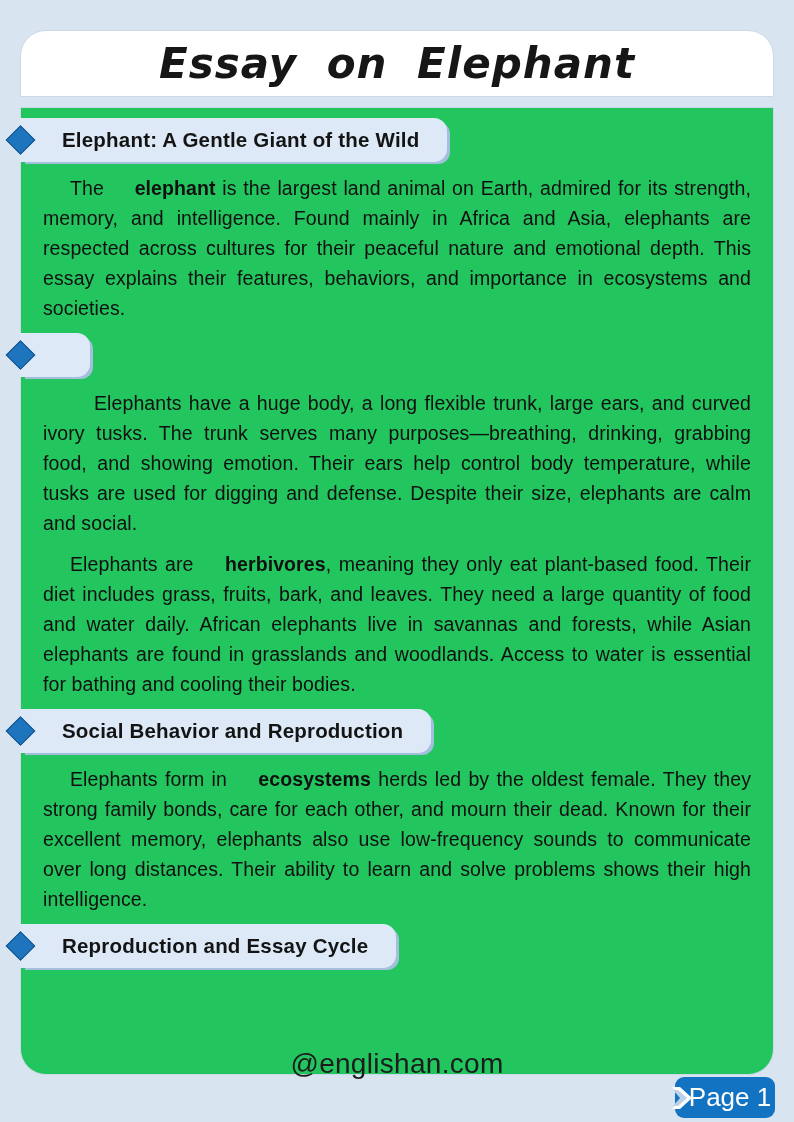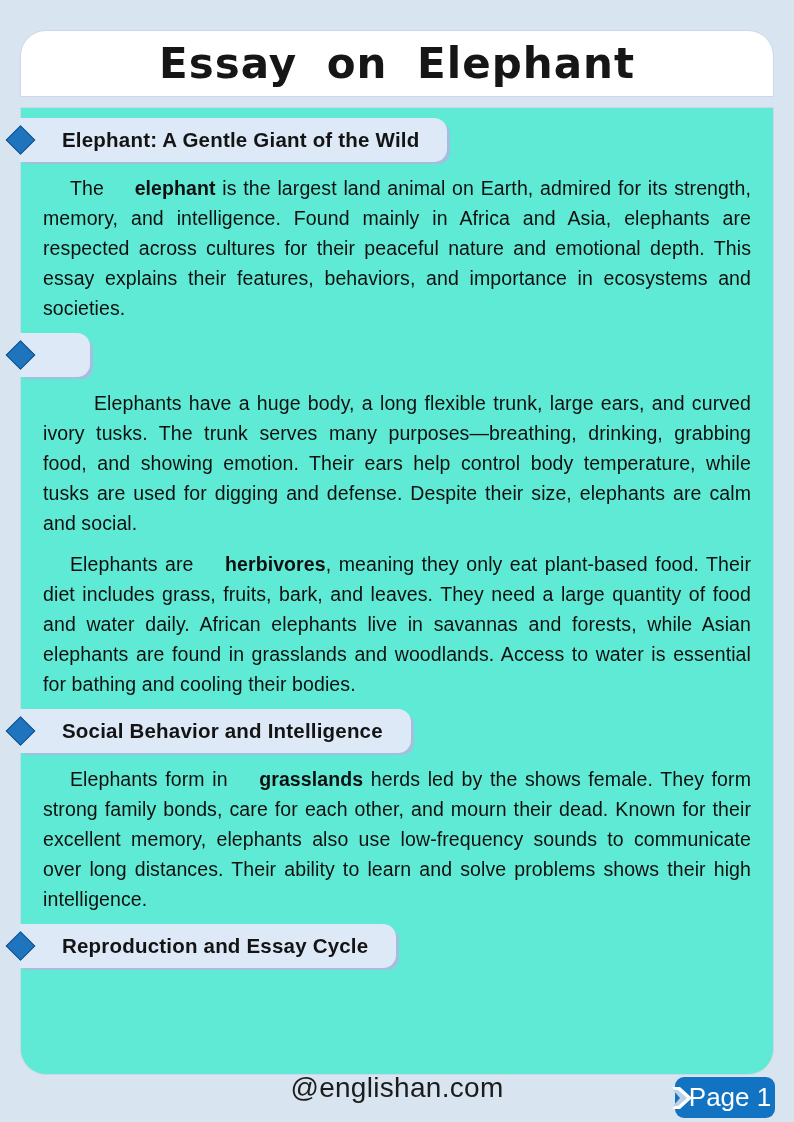--- a/index.html
+++ b/index.html
@@ -17,30 +17,30 @@
   .title-card {
     position: absolute; left: 20px; top: 30px;
     width: 754px; height: 67px;
     background: #ffffff;
     border: 1px solid #ccd8e8;
     border-radius: 26px 26px 0 0;
     display: flex; align-items: center; justify-content: center;
   }
   .page-title {
     font-family: "DejaVu Sans", sans-serif;
-    font-weight: bold;
+    font-style: italic; font-weight: bold;
     font-size: 42px; letter-spacing: 1px; word-spacing: 14px;
     color: #161616;
   }
 
   
   .content-card {
     position: absolute; left: 20px; top: 107px;
     width: 754px; height: 968px;
-    background: #5eead4;
+    background: #22c55e;
     border: 1px solid #ccd8e8;
     border-radius: 0 0 26px 26px;
     padding: 10px 22px 0 22px;
   }
 
   
   .section-heading {
     position: relative;
     width: fit-content;
     height: 44px;
@@ -70,21 +70,21 @@
     font-size: 19.5px; line-height: 30px;
     color: #101010;
     text-align: justify;
     text-indent: 27px;
     letter-spacing: 0.1px;
   }
   .section-paragraph b { font-weight: bold; margin-left: 24px; }
 
   
   .footer-site {
-    position: absolute; left: 0; top: 1072px; width: 794px;
+    position: absolute; left: 0; top: 1048px; width: 794px;
     text-align: center;
     font-size: 28px; color: #1c1c1c; font-weight: 400;
     letter-spacing: 0.3px;
   }
   .page-badge {
     position: absolute; right: 19px; top: 1077px;
     width: 100px; height: 41px;
     background: #1273c2;
     border-radius: 9px;
     color: #ffffff;
@@ -117,23 +117,23 @@
 
     <div class="section-heading">
       <span class="diamond-icon"></span>
     </div>
     <p class="section-paragraph"><span></span><b></b><span>Elephants have a huge body, a long flexible trunk, large ears, and curved ivory tusks. The trunk serves many purposes—breathing, drinking, grabbing food, and showing emotion. Their ears help control body temperature, while tusks are used for digging and defense. Despite their size, elephants are calm and social.</span></p>
 
     <p class="section-paragraph"><span>Elephants are </span><b>herbivores</b><span>, meaning they only eat plant-based food. Their diet includes grass, fruits, bark, and leaves. They need a large quantity of food and water daily. African elephants live in savannas and forests, while Asian elephants are found in grasslands and woodlands. Access to water is essential for bathing and cooling their bodies.</span></p>
 
     <div class="section-heading">
       <span class="diamond-icon"></span>
-      <span class="label">Social Behavior and Intelligence</span>
+      <span class="label">Social Behavior and Reproduction</span>
     </div>
-    <p class="section-paragraph"><span>Elephants form in </span><b>grasslands</b><span> herds led by the shows female. They form strong family bonds, care for each other, and mourn their dead. Known for their excellent memory, elephants also use low-frequency sounds to communicate over long distances. Their ability to learn and solve problems shows their high intelligence.</span></p>
+    <p class="section-paragraph"><span>Elephants form in </span><b>ecosystems</b><span> herds led by the oldest female. They they strong family bonds, care for each other, and mourn their dead. Known for their excellent memory, elephants also use low-frequency sounds to communicate over long distances. Their ability to learn and solve problems shows their high intelligence.</span></p>
 
     <div class="section-heading">
       <span class="diamond-icon"></span>
       <span class="label">Reproduction and Essay Cycle</span>
     </div>
 
   </div>
 
   <div class="footer-site">@englishan.com</div>
 

